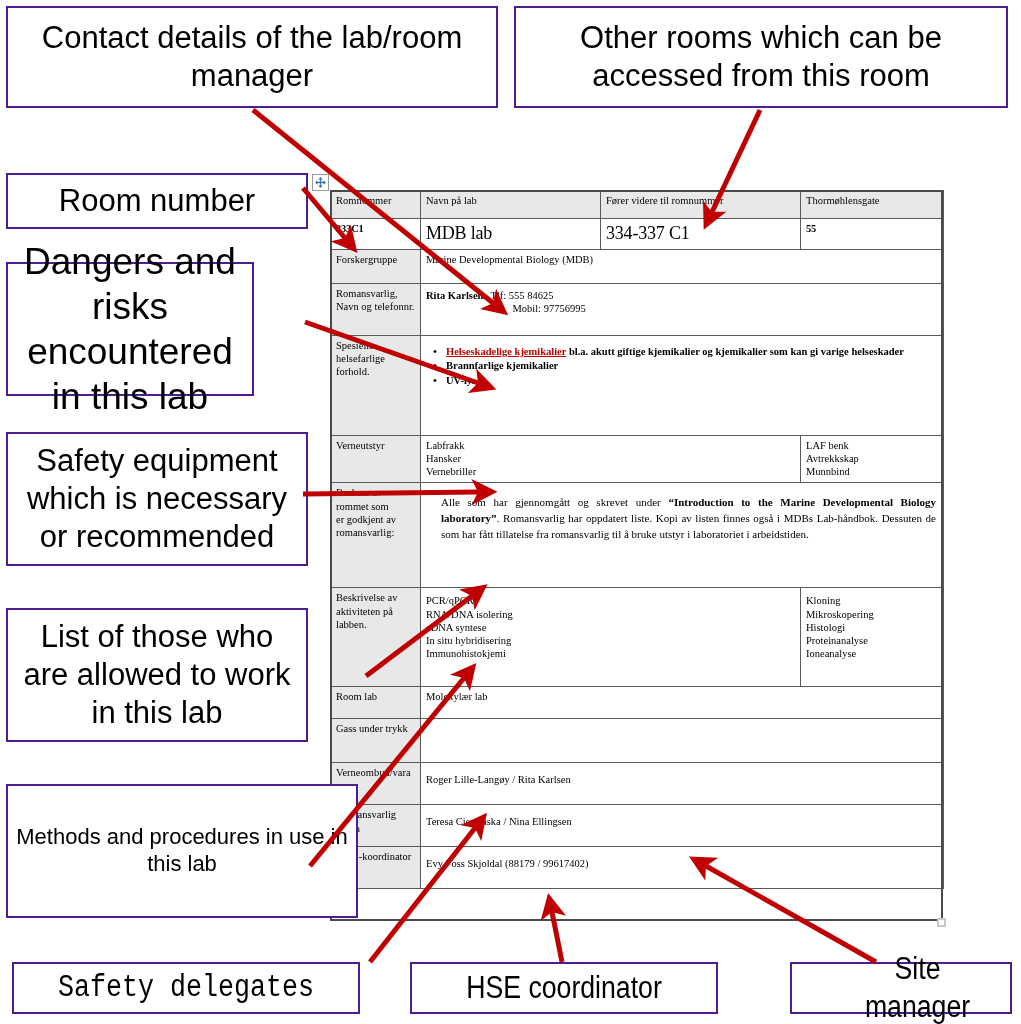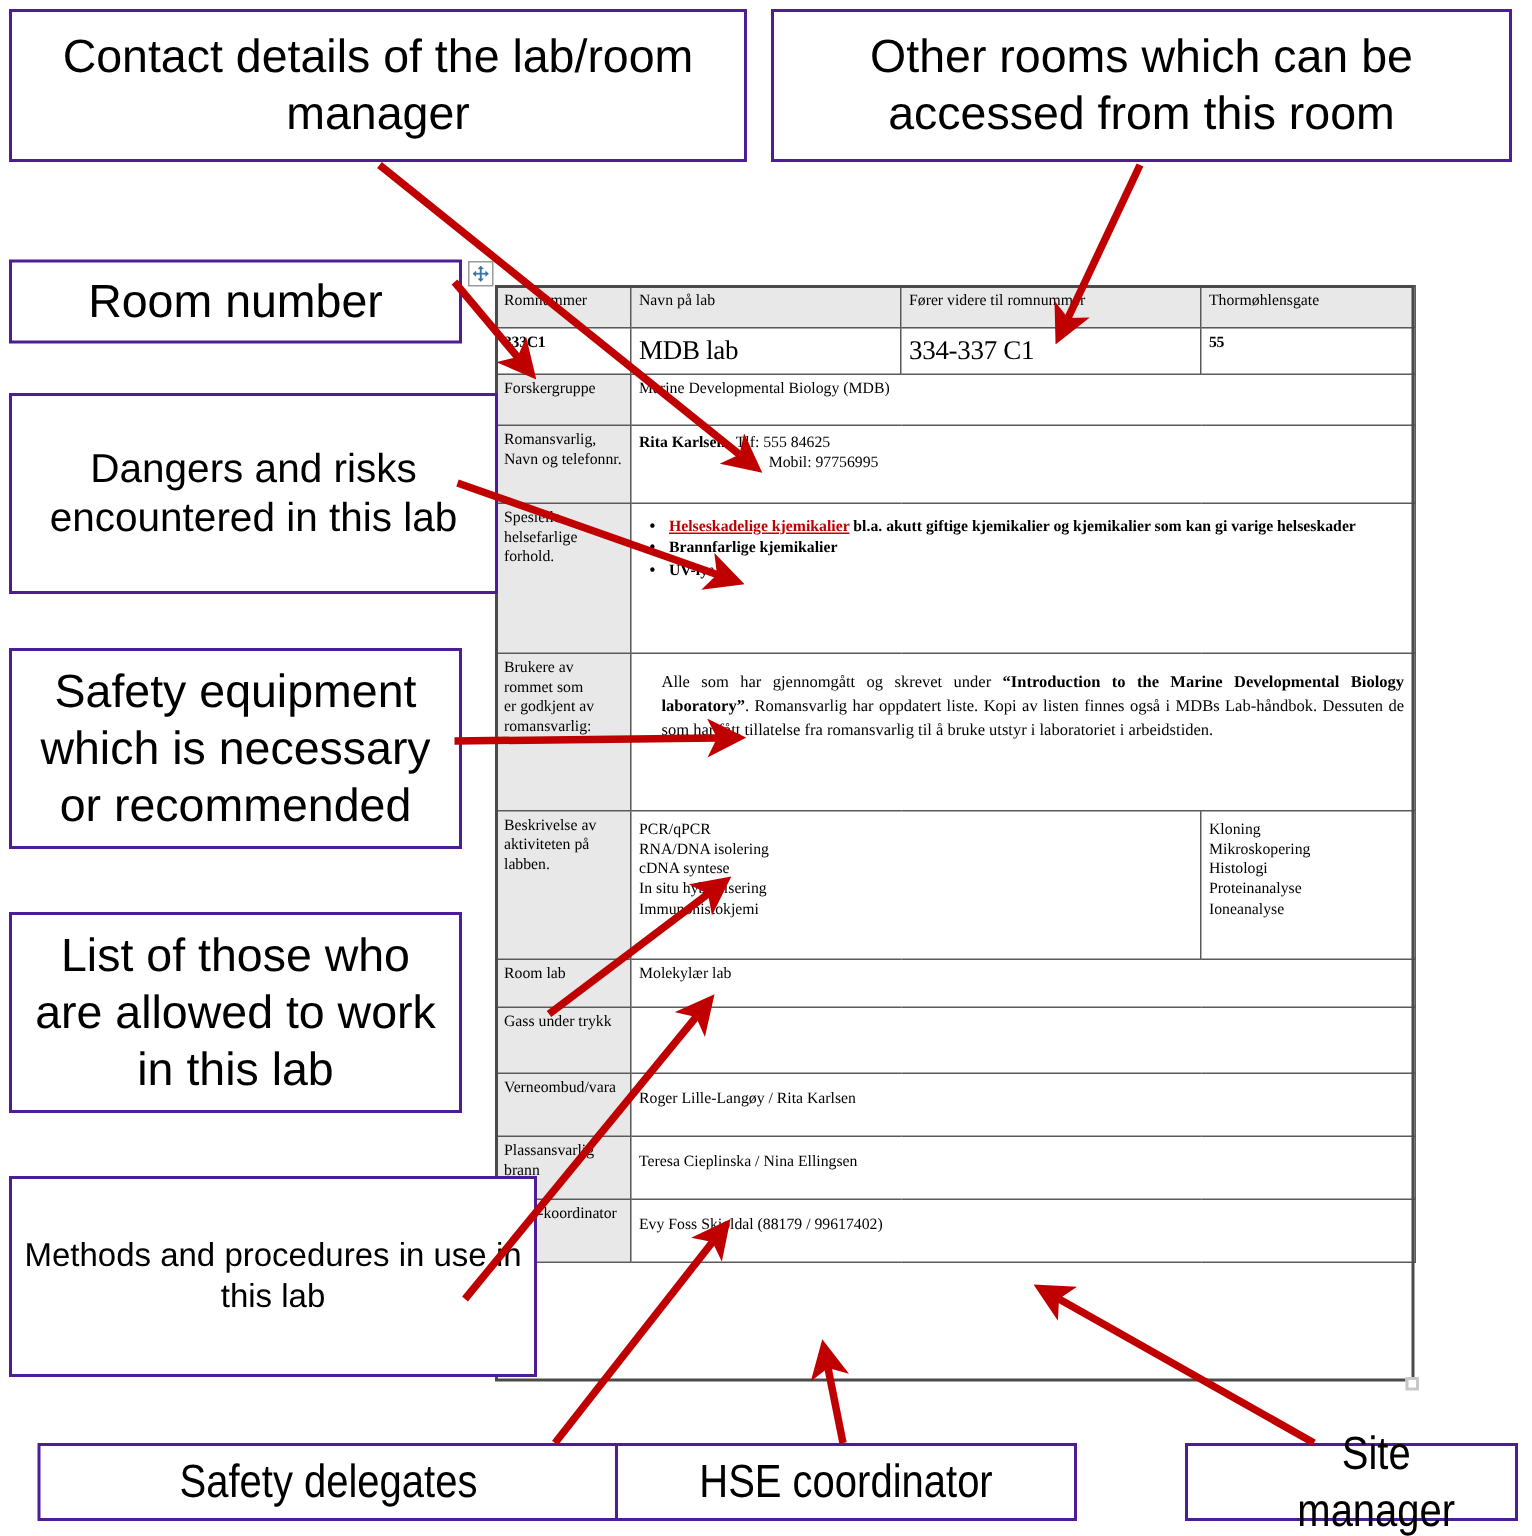--- a/index.html
+++ b/index.html
@@ -29,33 +29,33 @@
     font-family: "Liberation Sans", sans-serif;
     line-height: 1.22;
     z-index: 30;
     padding: 2px 6px;
   }
   .callout span { display: block; width: 100%; }
 
   .c-contact   { left: 6px;   top: 6px;    width: 492px; height: 102px; font-size: 31px; }
   .c-otherroom { left: 514px; top: 6px;    width: 494px; height: 102px; font-size: 31px; }
   .c-roomnum   { left: 6px;   top: 160px;  width: 302px; height: 56px;  font-size: 31px; margin-top: 13px; }
-  .c-dangers   { left: 6px;   top: 262px;  width: 326px; height: 134px; font-size: 27px; }
+  .c-dangers   { left: 6px;   top: 262px;  width: 248px; height: 134px; font-size: 37px; }
   .c-safety    { left: 6px;   top: 432px;  width: 302px; height: 134px; font-size: 31px; }
   .c-list      { left: 6px;   top: 608px;  width: 302px; height: 134px; font-size: 31px; }
   .c-methods   { left: 6px;   top: 784px;  width: 352px; height: 134px; font-size: 22px; }
 
   .c-bottom {
     height: 52px;
     font-size: 31px;
     top: 962px;
     font-stretch: condensed;
     transform-origin: center center;
   }
-  .c-delegates { left: 25px;   width: 388px; }
+  .c-delegates { left: 12px;   width: 348px; font-family: Liberation Mono, monospace; }
   .c-hse       { left: 410px; width: 308px; }
   .c-site      { left: 790px; width: 222px; padding-left: 39px; }
   .c-bottom span { transform: scaleX(0.86); }
 
   
   #lab-table-wrap {
     position: absolute;
     left: 330px;
     top: 190px;
     width: 613px;
@@ -273,20 +273,33 @@
       <ul class="hazards">
         <li>
           <a class="hazlink" href="#">Helseskadelige kjemikalier</a><span> bl.a. akutt giftige kjemikalier og kjemikalier som kan gi varige helseskader</span>
         </li>
         <li>Brannfarlige kjemikalier</li>
         <li>UV-lys</li>
       </ul>
     </td>
   </tr>
 
+  <tr>
+    <td class="lbl">Verneutstyr</td>
+    <td colspan="2">
+      <div>Labfrakk</div>
+      <div>Hansker</div>
+      <div>Vernebriller</div>
+    </td>
+    <td>
+      <div>LAF benk</div>
+      <div>Avtrekkskap</div>
+      <div>Munnbind</div>
+    </td>
+  </tr>
 
   <tr>
     <td class="lbl">
       <div>Brukere av rommet som</div>
       <div>er godkjent av</div>
       <div>romansvarlig:</div>
     </td>
     <td colspan="3" style="height:82px; padding:12px 7px 10px 20px">
       <div style="font-size:11px; line-height:1.45; text-align:justify">
         <span>Alle som har gjennomgått og skrevet under </span><span class="b">“Introduction to the Marine Developmental Biology laboratory”</span><span>. Romansvarlig har oppdatert liste. Kopi av listen finnes også i MDBs Lab-håndbok. Dessuten de som har fått tillatelse fra romansvarlig til å bruke utstyr i laboratoriet i arbeidstiden.</span>

